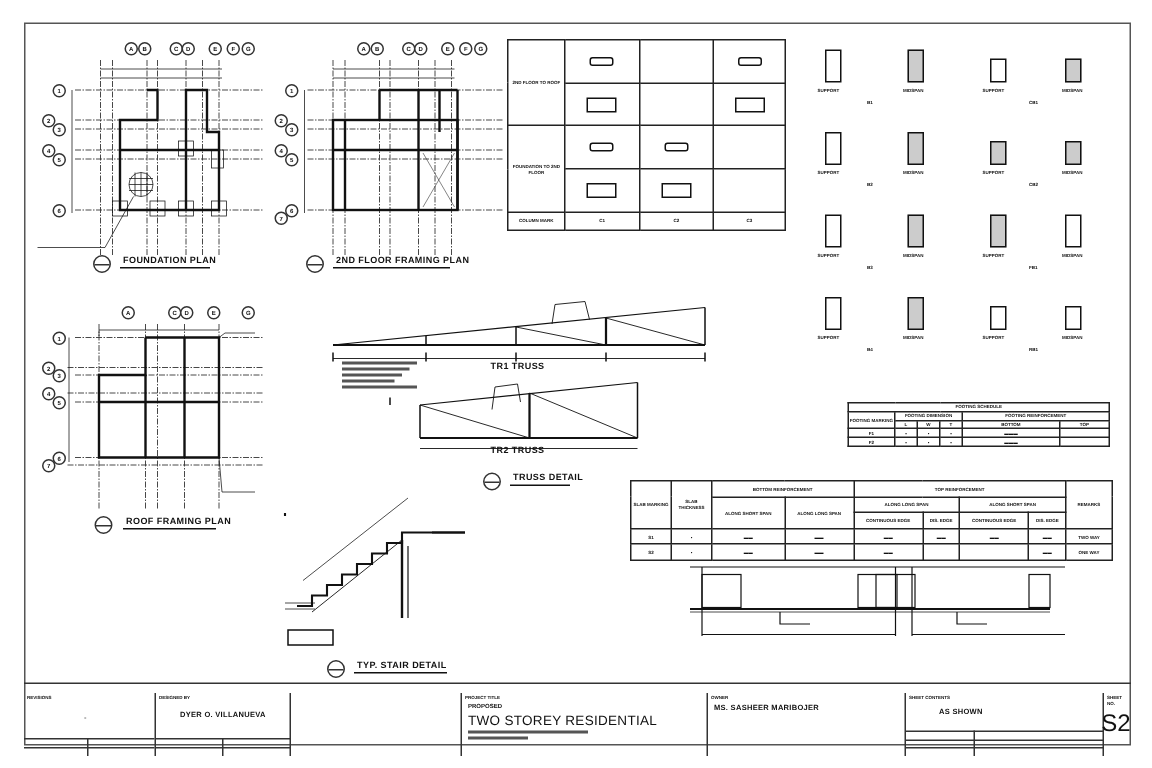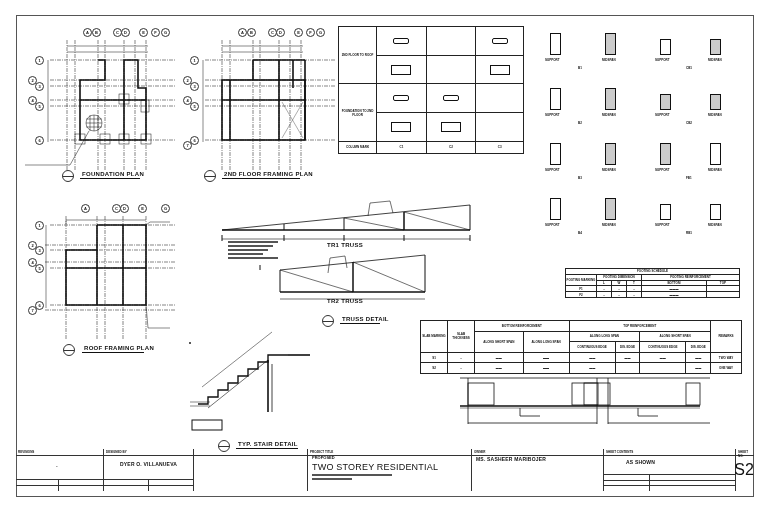--- a/index.html
+++ b/index.html
@@ -7,21 +7,21 @@
   .abs{position:absolute;}
   .sheet{position:absolute;left:16px;top:15px;width:738px;height:482px;border:1px solid #555;box-sizing:border-box;}
   .tiny{font-size:3px;font-weight:bold;line-height:4px;white-space:nowrap;}
   .lbl{font-size:5px;font-weight:bold;white-space:nowrap;letter-spacing:0.2px;}
   .ttl{font-size:6px;font-weight:bold;white-space:nowrap;letter-spacing:0.3px;}
   .bubble{position:absolute;width:9px;height:9px;border:1px solid #333;border-radius:50%;box-sizing:border-box;font-size:4px;text-align:center;line-height:7px;font-weight:bold;background:#fff;}
   .tagc{position:absolute;width:12px;height:12px;border:1px solid #333;border-radius:50%;box-sizing:border-box;}
   .tagc::after{content:"";position:absolute;left:0;right:0;top:5px;border-top:1px solid #333;}
   .tbl{position:absolute;border-collapse:collapse;}
   .tbl td{border:1px solid #222;font-size:3px;font-weight:bold;text-align:center;padding:0;line-height:4px;}
-  .tb{position:absolute;top:449px;height:42px;border-left:1px solid #333;box-sizing:border-box;}
+  .tb{position:absolute;top:462px;height:42px;border-left:1px solid #333;box-sizing:border-box;}
   .tbhead{font-size:3px;font-weight:bold;position:absolute;left:2px;top:1px;}
   svg{position:absolute;overflow:visible;}
 </style>
 </head>
 <body>
 
 <div class="sheet"></div>
 
 <div class="abs" style="left:20px;top:20px;width:160px;height:160px;">
   <svg width="160" height="160">

